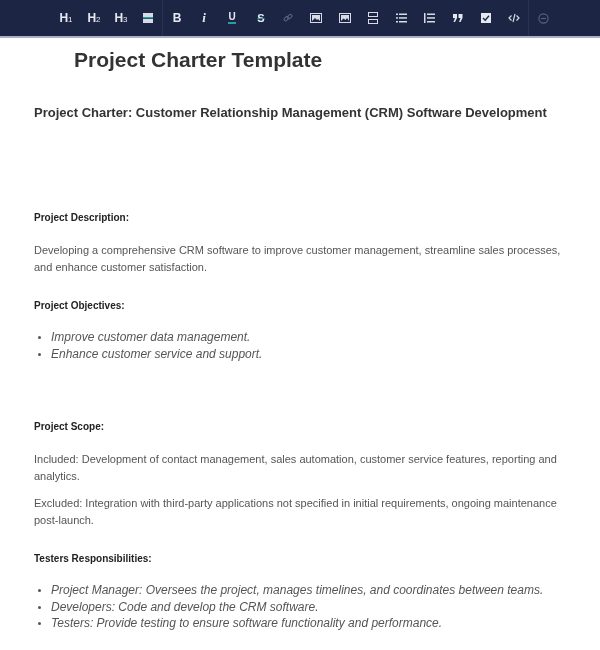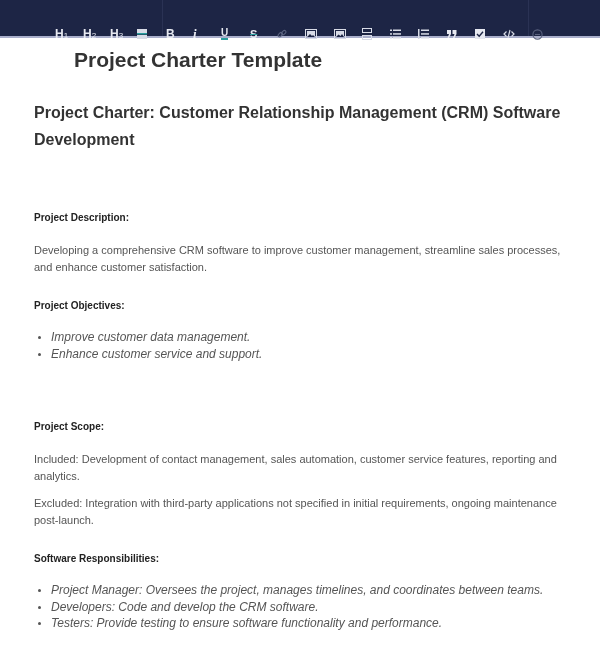--- a/index.html
+++ b/index.html
@@ -5,35 +5,35 @@
     * { box-sizing: border-box; margin: 0; padding: 0; }
     html, body { width: 600px; height: 650px; overflow: hidden; background: #ffffff; }
     body { font-family: "Liberation Sans", sans-serif; color: #333; }
 
     .toolbar {
       position: absolute; top: 0; left: 0; width: 600px; height: 38px;
       background: #1d2545;
       border-bottom: 2px solid #a9aecb;
     }
     .tb-btn {
-      position: absolute; top: 24px; height: 20px; width: 22px;
-      display: flex; align-items: center; 
+      position: absolute; top: 8px; height: 20px; width: 22px;
+      display: flex; align-items: center; justify-content: center;
       color: #e6e8f0; font-size: 12px; font-weight: bold; cursor: pointer;
     }
     .tb-btn svg { display: block; }
     .tb-sep { position: absolute; top: 0; width: 1px; height: 36px; background: #2a3254; }
     .h-label { font-family: "Liberation Sans", sans-serif; font-size: 12px; font-weight: bold; color: #e6e8f0; letter-spacing: 0; }
     .h-label small { font-size: 8px; font-weight: normal; }
     h1.doc-title {
       font-family: "Liberation Sans", sans-serif; font-weight: bold;
       font-size: 21px; color: #333; position: absolute; top: 48px; left: 34px; white-space: nowrap; margin-left: 40px;
     }
     h2.sub-title {
       position: absolute; top: 99px; left: 34px; width: 540px;
-      font-size: 16px; font-weight: bold; color: #333; line-height: 27px;
+      font-size: 13px; font-weight: bold; color: #333; line-height: 27px;
     }
     .section-h {
       position: absolute; left: 34px; font-size: 10px; font-weight: bold; color: #222;
       white-space: nowrap;
     }
     .para {
       position: absolute; left: 34px; width: 545px; font-size: 11px; color: #555; line-height: 16.5px;
     }
     ul.blist { position: absolute; left: 34px; list-style: none; font-size: 12px; color: #555; font-style: italic; }
     ul.blist li { height: 16.5px; line-height: 16.5px; padding-left: 17px; position: relative; white-space: nowrap; }
@@ -157,18 +157,18 @@
 <div class="section-h" style="top:300px">Project Objectives:</div>
 <ul class="blist" style="top:329px">
   <li>Improve customer data management.</li>
   <li>Enhance customer service and support.</li>
 </ul>
 
 <div class="section-h" style="top:421px">Project Scope:</div>
 <p class="para" style="top:451px">Included: Development of contact management, sales automation, customer service features, reporting and analytics.</p>
 <p class="para" style="top:495px">Excluded: Integration with third-party applications not specified in initial requirements, ongoing maintenance post-launch.</p>
 
-<div class="section-h" style="top:553px">Software Responsibilities:</div>
+<div class="section-h" style="top:553px">Testers Responsibilities:</div>
 <ul class="blist" style="top:582px">
   <li>Project Manager: Oversees the project, manages timelines, and coordinates between teams.</li>
   <li>Developers: Code and develop the CRM software.</li>
   <li>Testers: Provide testing to ensure software functionality and performance.</li>
 </ul>
 
 </body></html>

